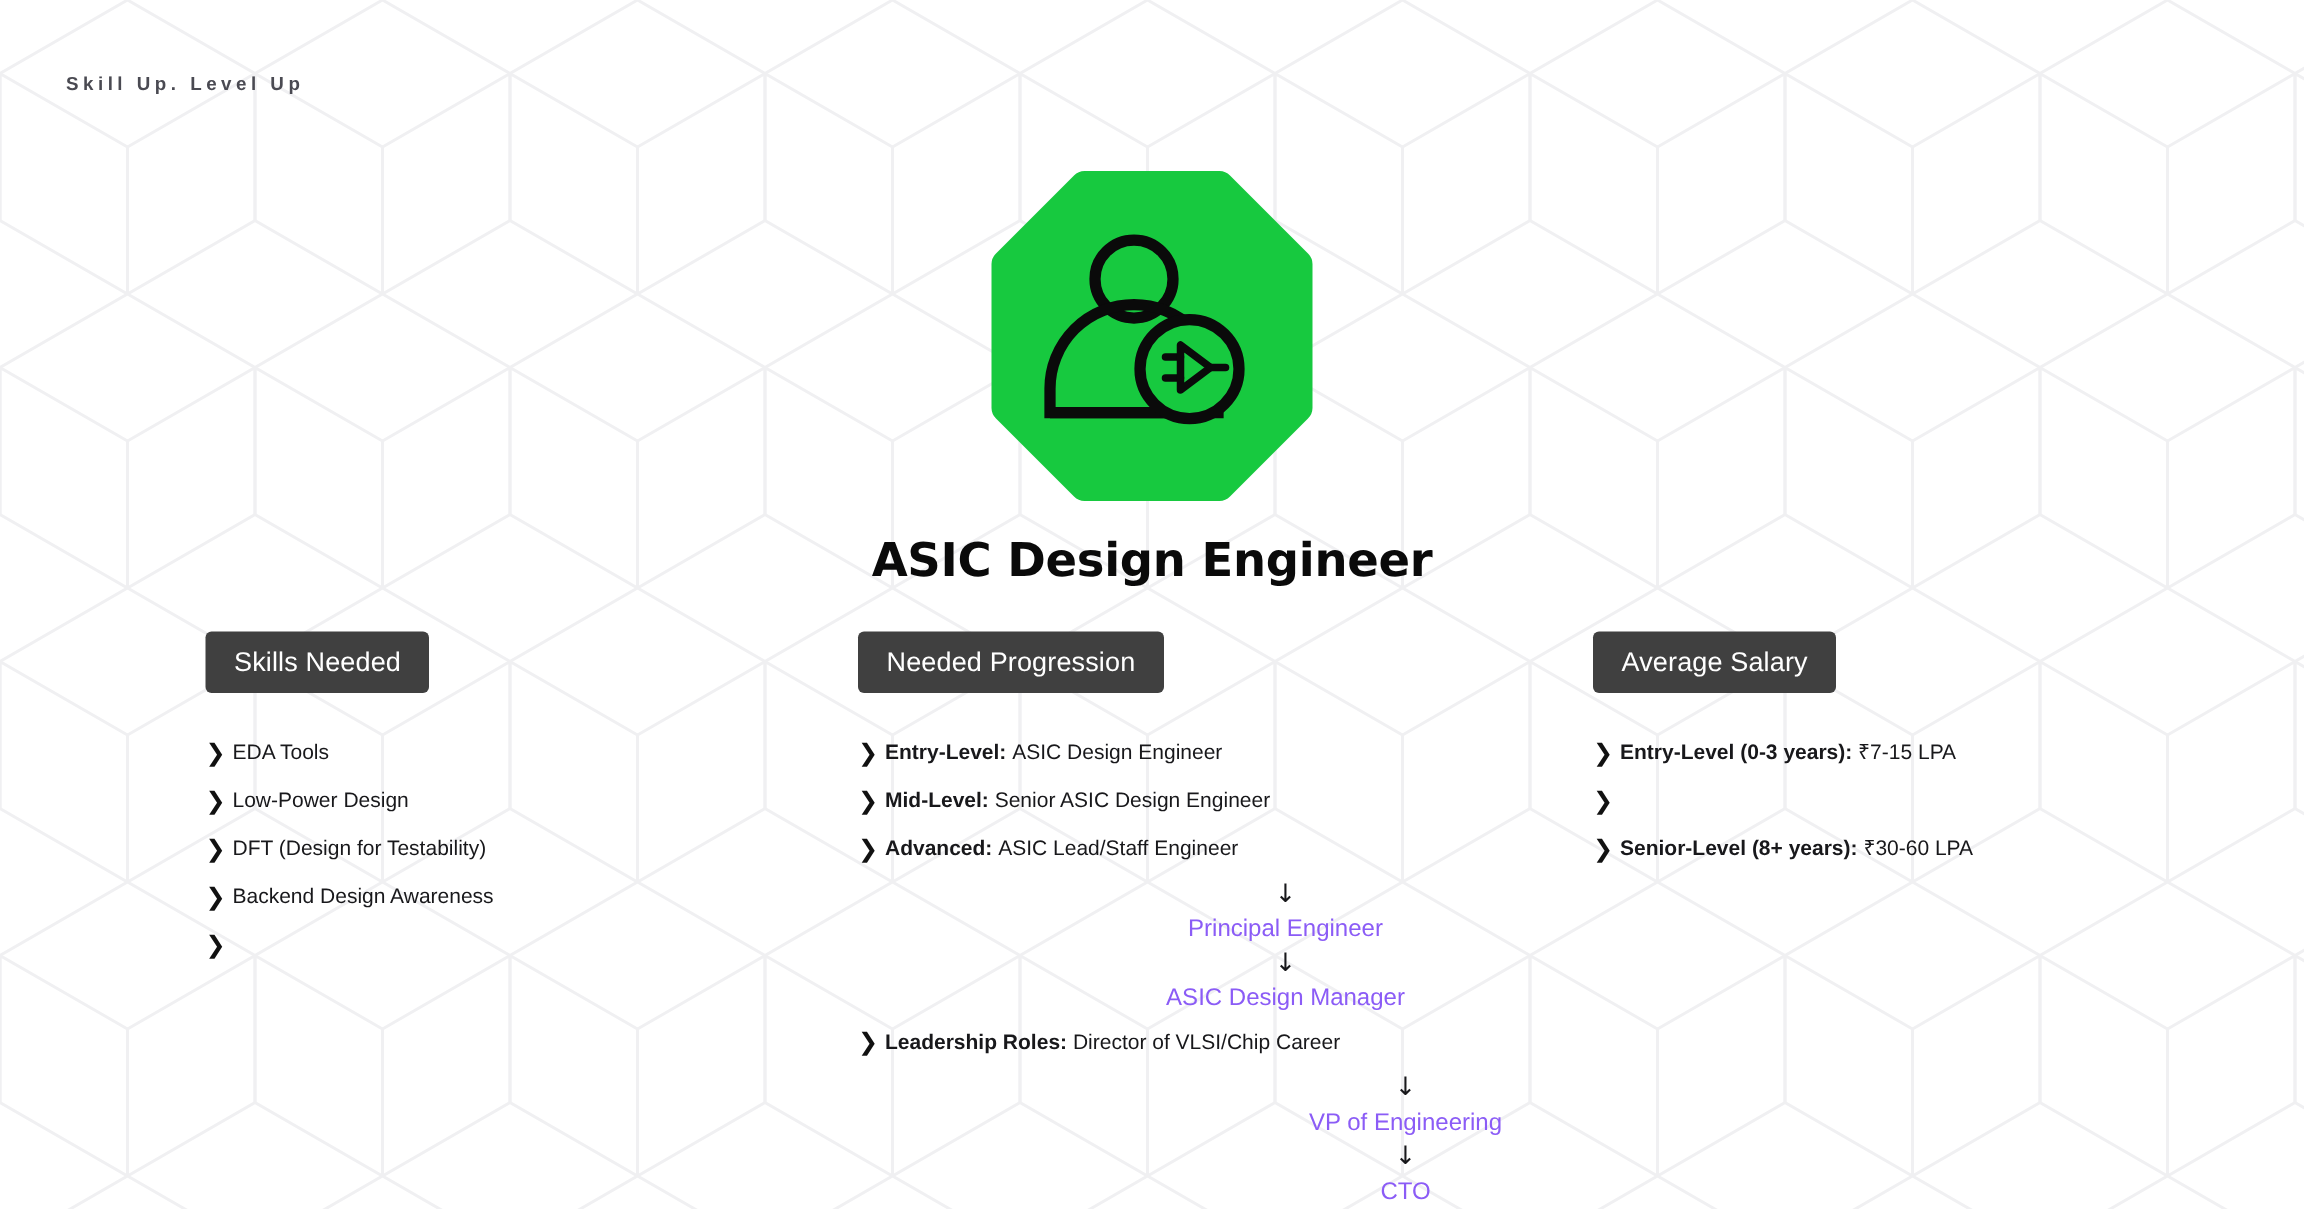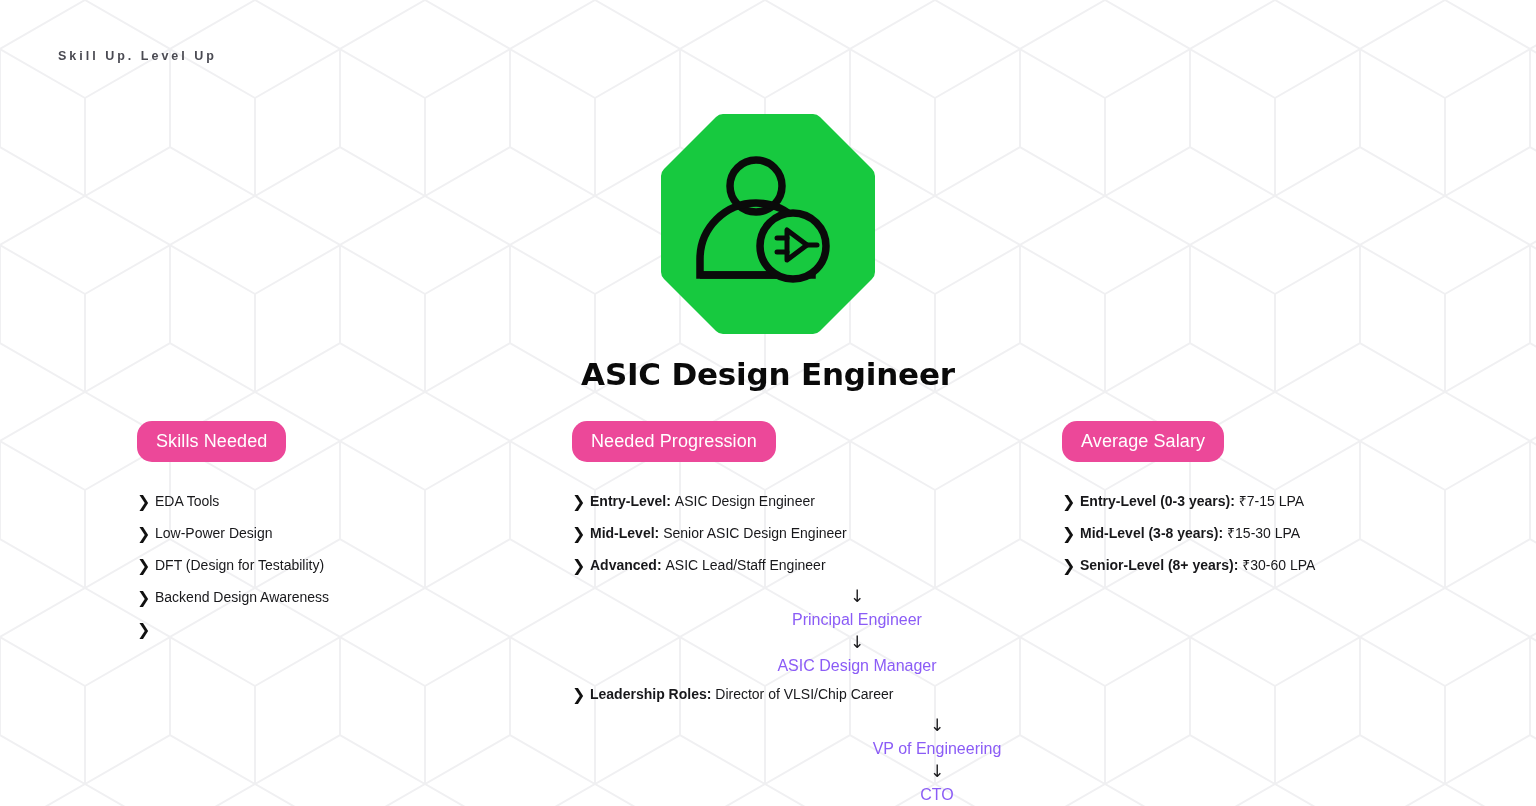--- a/index.html
+++ b/index.html
@@ -84,21 +84,21 @@
     font-style: italic;
     color: #0F5CA8;
     letter-spacing: -1px;
     line-height: 1;
     transform: scaleY(0.92);
     font-family: "DejaVu Sans", sans-serif;
   }
 
   .brand-tagline {
     margin-top: 9px;
-    margin-left: 14px;
+    margin-left: 0;
     font-size: 12.5px;
     font-weight: 600;
     letter-spacing: 3.0px;
     color: #4a4a52;
   }
 
   
   .hero {
     position: absolute;
     left: 0;
@@ -139,26 +139,26 @@
     position: absolute;
     top: 0;
   }
 
   .col-skills      { left: 137px;  width: 420px; }
   .col-career      { left: 572px;  width: 470px; }
   .col-salary      { left: 1062px; width: 420px; }
 
   .col-badge {
     display: inline-block;
-    background: #ec4899;
+    background: #404040;
     color: #ffffff;
     font-size: 18px;
     font-weight: 500;
     padding: 11px 19px 12px 19px;
-    border-radius: 15px;
+    border-radius: 4px;
     line-height: 1;
     letter-spacing: 0.1px;
     white-space: nowrap;
   }
 
   .col-list {
     list-style: none;
     margin-top: 28px;
   }
 
@@ -350,21 +350,20 @@
     <div class="column col-salary">
       <div class="col-badge">Average Salary</div>
 
       <ul class="col-list">
         <li>
           <span class="bullet-chevron">❯</span>
           <span class="item-text"><span class="lbl">Entry-Level (0-3 years):</span>&nbsp;<span>₹7-15 LPA</span></span>
         </li>
         <li>
           <span class="bullet-chevron">❯</span>
-          <span class="item-text"><span class="lbl">Mid-Level (3-8 years):</span>&nbsp;<span>₹15-30 LPA</span></span>
         </li>
         <li>
           <span class="bullet-chevron">❯</span>
           <span class="item-text"><span class="lbl">Senior-Level (8+ years):</span>&nbsp;<span>₹30-60 LPA</span></span>
         </li>
       </ul>
     </div>
 
   </div>
 </div>

